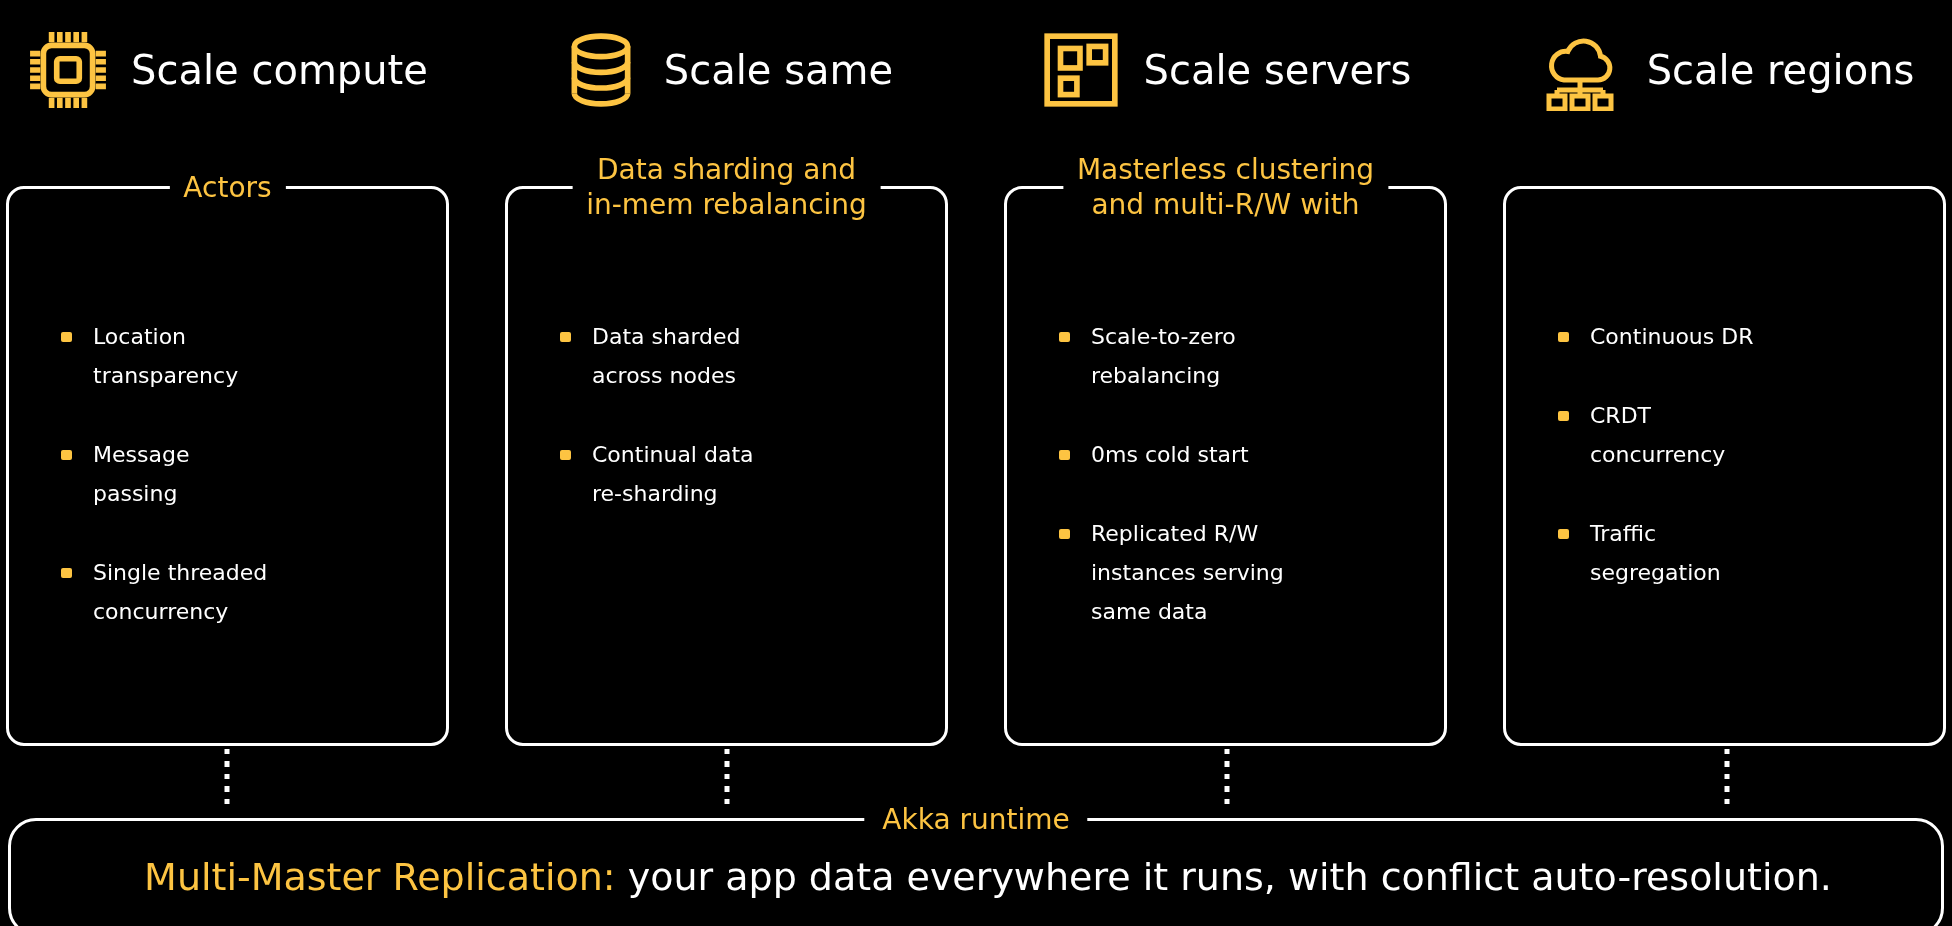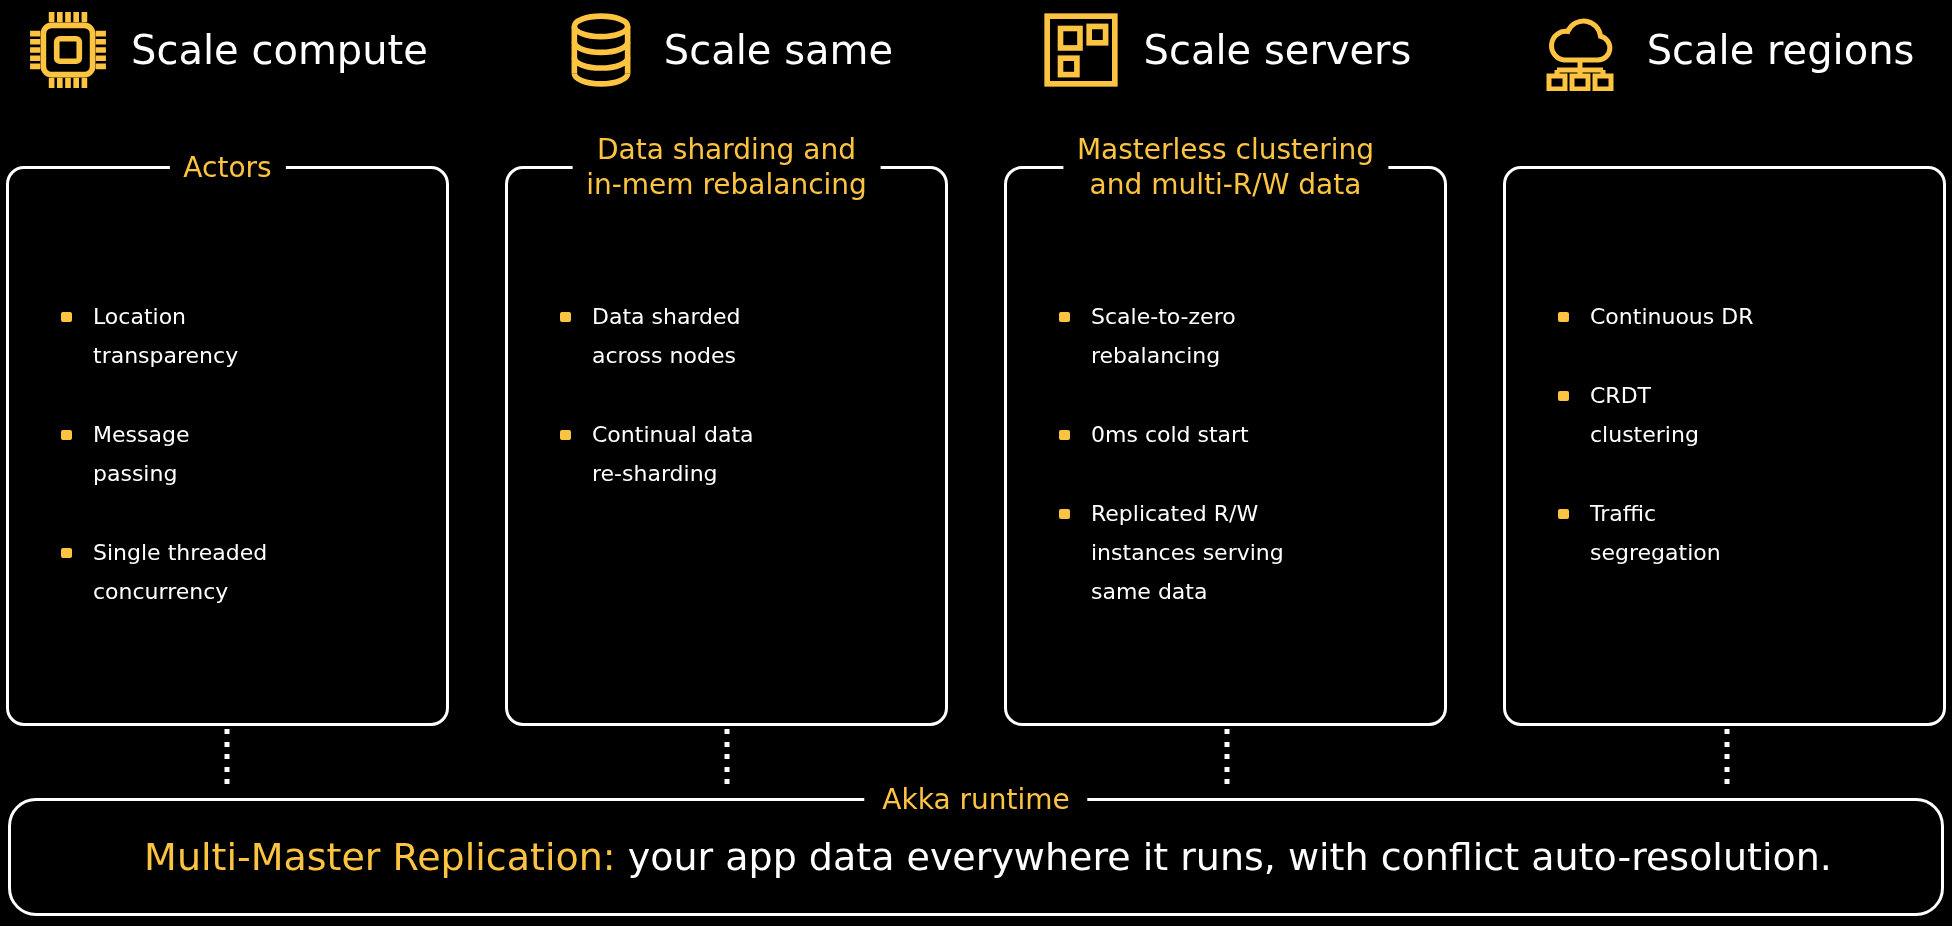--- a/index.html
+++ b/index.html
@@ -10,21 +10,21 @@
   body{
     width:1952px;height:926px;background:var(--bg);
     font-family:"DejaVu Sans","Liberation Sans",sans-serif;
     overflow:hidden;
   }
   .wrap{position:relative;width:1952px;height:926px;}
 
   
   .columns{
     display:grid;grid-template-columns:repeat(4,1fr);
-    gap:56px;padding:0 6px;
+    gap:56px;padding:0 6px;margin-top:20px;
   }
   .col-header{
     height:88px;margin-top:6px;
     display:flex;align-items:center;justify-content:center;gap:22px;
     color:var(--text);font-size:40px;font-weight:500;white-space:nowrap;
   }
   .col-header svg{color:var(--accent);flex:0 0 auto;}
 
   .panel{
     position:relative;margin-top:72px;height:560px;
@@ -138,21 +138,21 @@
         <svg width="82" height="82" viewBox="0 0 80 80" fill="none" stroke="currentColor" stroke-width="5.5">
           <rect x="7" y="7" width="66" height="66"></rect>
           <rect x="20" y="19" width="19" height="19"></rect>
           <rect x="48" y="17" width="16" height="16"></rect>
           <rect x="20" y="48" width="16" height="16"></rect>
         </svg>
         <span>Scale servers</span>
       </div>
       <div class="panel">
         <div class="panel-title">Masterless clustering
-and multi-R/W data</div>
+and multi-R/W with</div>
         <ul class="bullets">
           <li>Scale-to-zero
 rebalancing</li>
           <li>0ms cold start</li>
           <li>Replicated R/W
 instances serving
 same data</li>
         </ul>
       </div>
     </div>
@@ -167,21 +167,21 @@
           <rect x="14" y="66" width="16" height="13"></rect>
           <rect x="37" y="66" width="16" height="13"></rect>
           <rect x="60" y="66" width="16" height="13"></rect>
         </svg>
         <span>Scale regions</span>
       </div>
       <div class="panel">
         <ul class="bullets">
           <li>Continuous DR</li>
           <li>CRDT
-clustering</li>
+concurrency</li>
           <li>Traffic
 segregation</li>
         </ul>
       </div>
     </div>
 
   </div>
 
   <div class="connectors">
     <div class="connector c1"></div>

